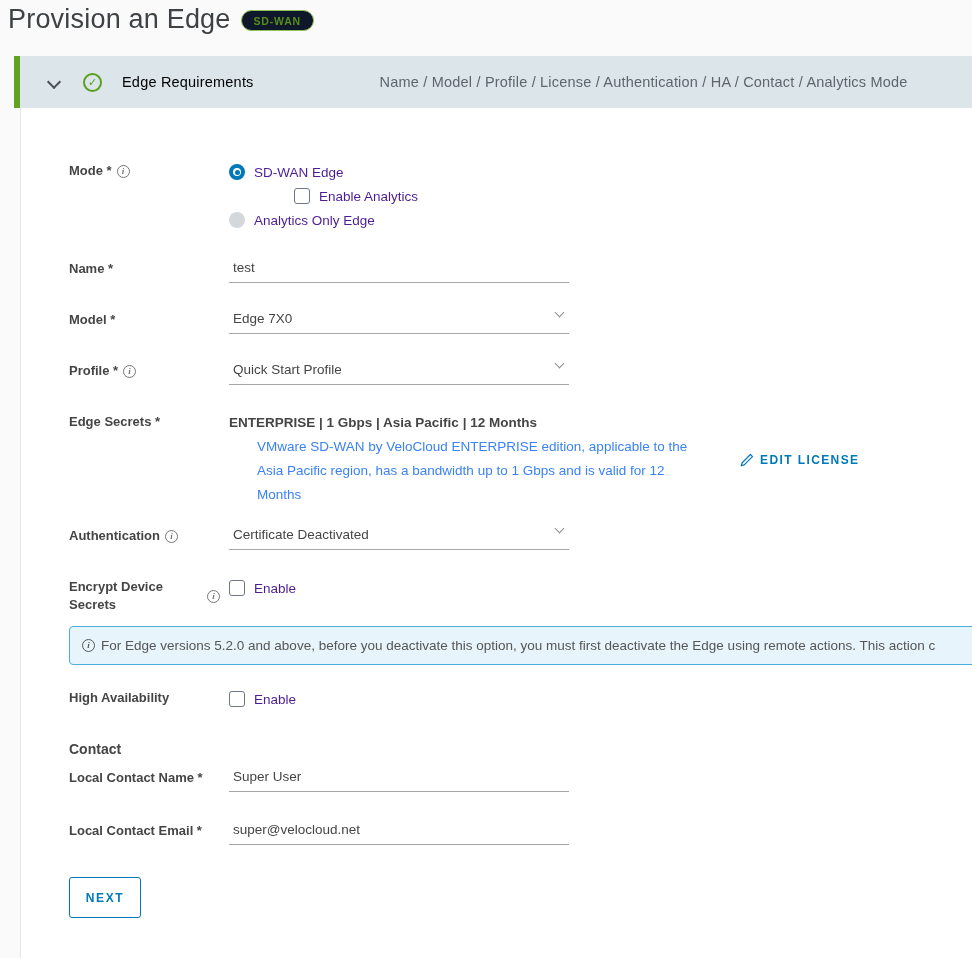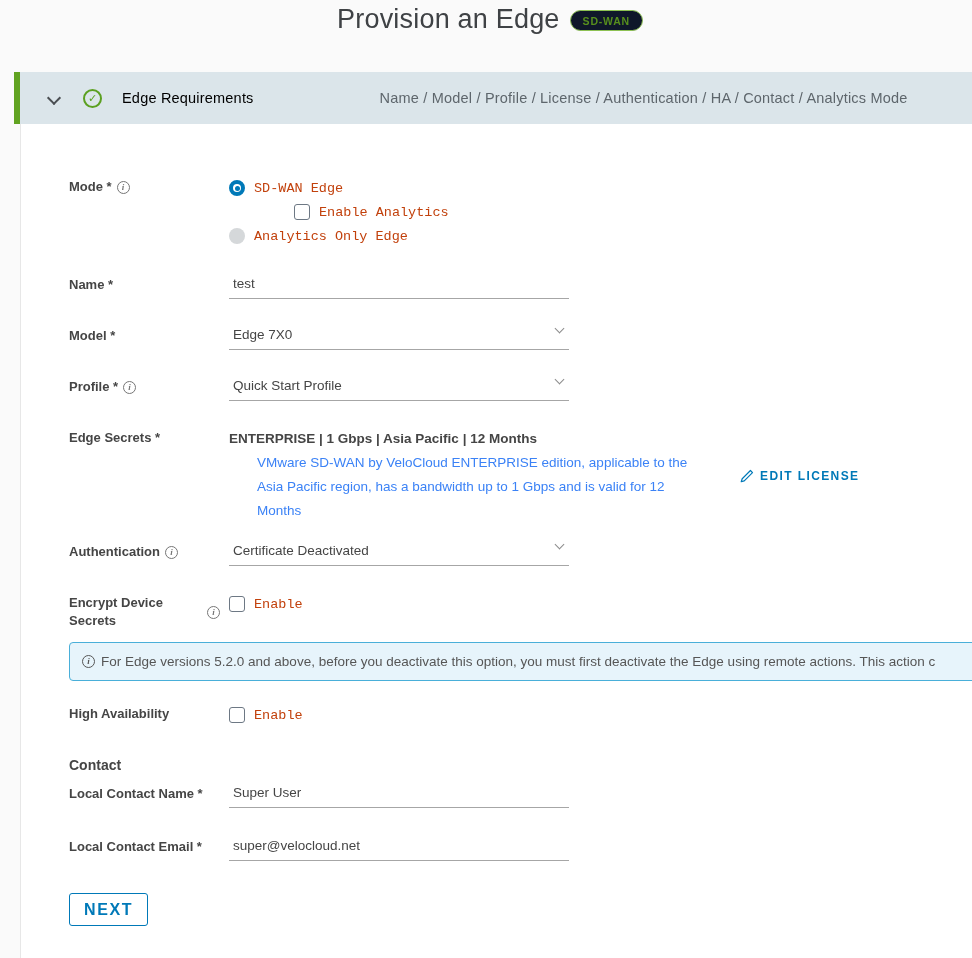--- a/index.html
+++ b/index.html
@@ -4,21 +4,21 @@
 <style>
   * { margin:0; padding:0; box-sizing:border-box; }
   html,body { width:972px; height:958px; overflow:hidden; }
   body {
     font-family:"Liberation Sans","DejaVu Sans",sans-serif;
     background:#fafafa;
     color:#454545;
     font-size:13px;
   }
   
-  .page-header { padding:4px 0 8px 8px; height:72px; display:flex; align-items:flex-start;justify-content:center; }
+  .page-header { padding:4px 0 8px 8px; height:56px; display:flex; align-items:flex-start; }
   .page-title {
     font-size:27px; font-weight:300; color:#3f4245; letter-spacing:.2px; line-height:30px;
   }
   .sdwan-badge {
     margin:6px 0 0 10px;
     display:inline-flex; align-items:center;
     height:21px; padding:0 12px;
     border:1px solid #8dc153; border-radius:11px;
     background:#0f172a; color:#578f1d;
     font-size:10.5px; font-weight:600; letter-spacing:.8px;
@@ -91,21 +91,21 @@
   }
   .radio-disabled {
     width:16px; height:16px; border-radius:50%; flex:none;
     background:#d5d8da; border:none;
   }
   .radio-disabled::after { display:none; }
   .checkbox {
     width:16px; height:16px; flex:none; cursor:pointer;
     border:1px solid #6d7884; border-radius:3px; background:#fff;
   }
-  .choice-label { margin-left:9px; font-size:13.5px; color:#c2410c;font-family:Liberation Mono, monospace; }
+  .choice-label { margin-left:9px; font-size:13.5px; color:#4c1d95; }
   .indent-65 { margin-left:65px; }
   
   .license-summary { font-weight:700; font-size:13.5px; color:#454545; line-height:24px; }
   .license-desc { font-size:13.5px; color:#3b82f6; line-height:24px; max-width:452px;margin-left:28px; }
   .license-wrap { display:flex; }
   .edit-license {
     margin-left:30px; margin-top:2px; flex:none; cursor:pointer;
     display:flex; align-items:center;
     color:#0079b8; font-size:12px; font-weight:700; letter-spacing:1.4px;
   }
@@ -116,23 +116,23 @@
     border:1px solid #49afd9; border-radius:4px; background:#e7f4fb;
     display:flex; align-items:center;
     height:39px; padding:0 12px; overflow:hidden;
   }
   .info-banner .info-icon { margin:0 6px 0 0; border-color:#565656; color:#565656; }
   .banner-text { font-size:13.5px; color:#565656; white-space:nowrap; }
   
   .group-heading { font-weight:700; font-size:14px; color:#454545; }
   .next-button {
     display:inline-flex; align-items:center; justify-content:center;
-    min-width:72px; height:33px; padding:0 14px; cursor:pointer;
+    min-width:72px; height:41px; padding:0 14px; cursor:pointer;
     background:#fff; border:1px solid #0079b8; border-radius:3px;
-    color:#0079b8; font-size:16px; font-weight:700; letter-spacing:1.6px;
+    color:#0079b8; font-size:12px; font-weight:700; letter-spacing:1.6px;
     font-family:inherit;
   }
   
   .mb26 { margin-bottom:26px; } .mb18 { margin-bottom:18px; }
   .mb30 { margin-bottom:30px; } .mb10 { margin-bottom:10px; }
   .mb28 { margin-bottom:28px; } .mb32 { margin-bottom:32px; }
   .mb22 { margin-bottom:22px; }
   .label-narrow { width:110px; }
   .encrypt-label { align-items:center; }
 </style>

